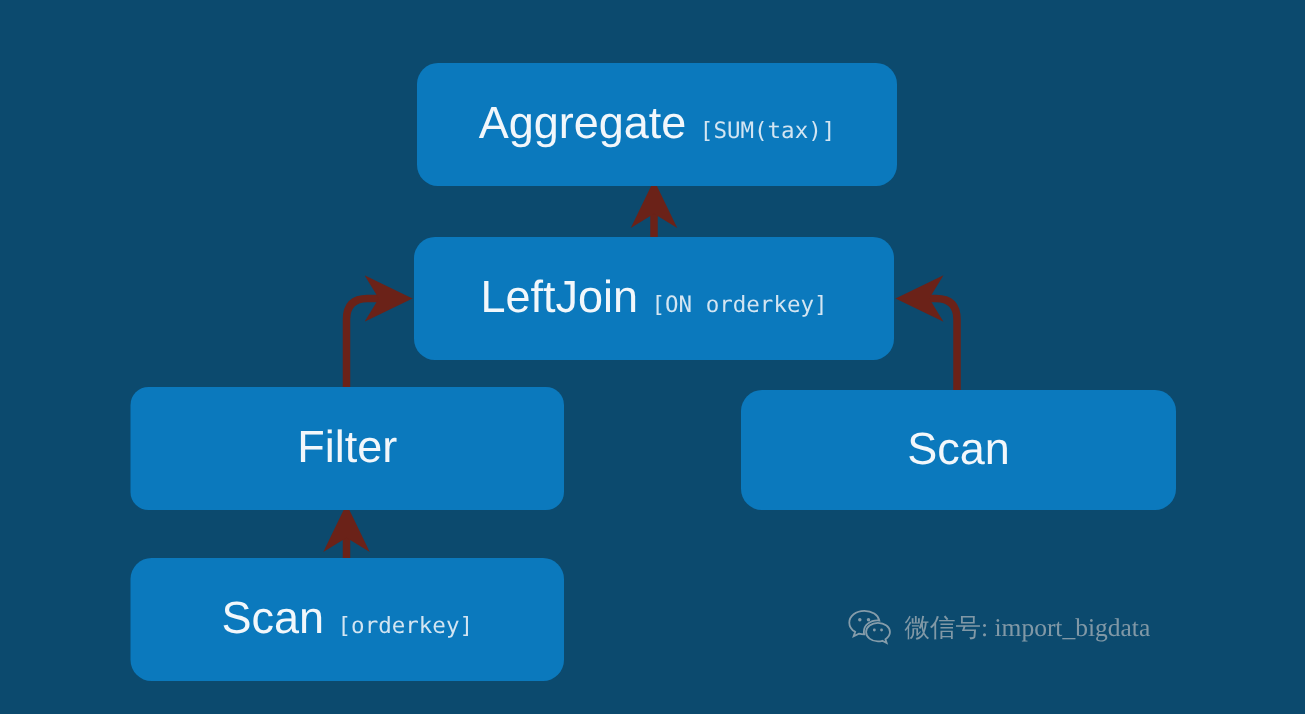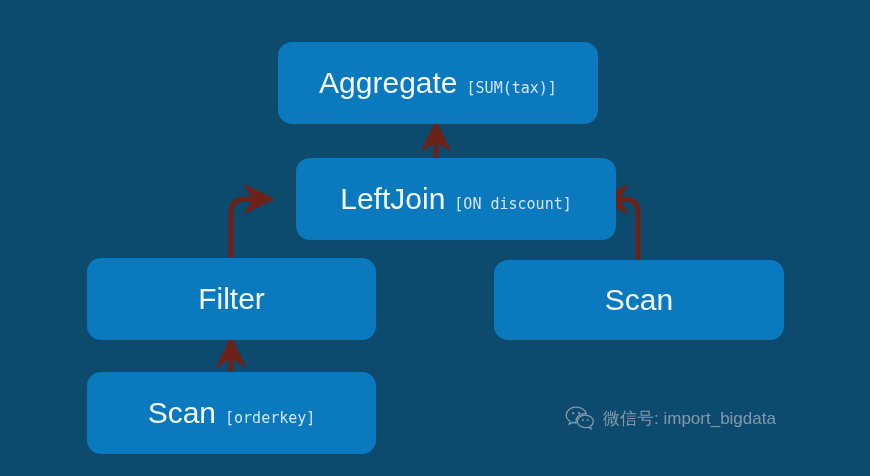--- a/index.html
+++ b/index.html
@@ -46,38 +46,38 @@
   }
   .args {
     font-family: "DejaVu Sans Mono", monospace;
     font-size: 15px;
     color: #d3e5f2;
     margin-left: 9px;
   }
 
   
   #node-aggregate { left: 278px; top: 42px;  width: 320px; height: 82px; }
-  #node-leftjoin  { left: 276px; top: 158px; width: 320px; height: 82px; margin-left: 20px; }
-  #node-filter    { left: 87px;  top: 258px; width: 289px; height: 82px; }
+  #node-leftjoin  { left: 276px; top: 158px; width: 320px; height: 82px; }
+  #node-filter    { left: 87px;  top: 258px; width: 289px; height: 82px; border-radius: 12px; }
   #node-scan-orders { left: 494px; top: 260px; width: 290px; height: 80px; }
   #node-scan-lineitem { left: 87px; top: 372px; width: 289px; height: 82px; }
 
   
   #watermark {
     position: absolute;
     left: 565px;
     top: 405px;
     display: flex;
     align-items: center;
     gap: 8px;
     z-index: 3;
     opacity: 0.62;
   }
   #watermark .wm-text {
-    font-family: Liberation Sans, sans-serif;
+    font-family: Liberation Serif, serif;
     font-size: 17px;
     color: #c9c9c9;
     white-space: nowrap;
   }
   .wechat-icon { display: block; }
 </style>
 </head>
 <body>
 
 <div id="canvas">
@@ -109,21 +109,21 @@
   <div class="node" id="node-aggregate">
     <div class="node-inner">
       <span class="op">Aggregate</span>
       <span class="args">[SUM(tax)]</span>
     </div>
   </div>
 
   <div class="node" id="node-leftjoin">
     <div class="node-inner">
       <span class="op">LeftJoin</span>
-      <span class="args">[ON discount]</span>
+      <span class="args">[ON orderkey]</span>
     </div>
   </div>
 
   <div class="node" id="node-filter">
     <div class="node-inner">
       <span class="op">Filter</span>
     </div>
   </div>
 
   <div class="node" id="node-scan-orders">

